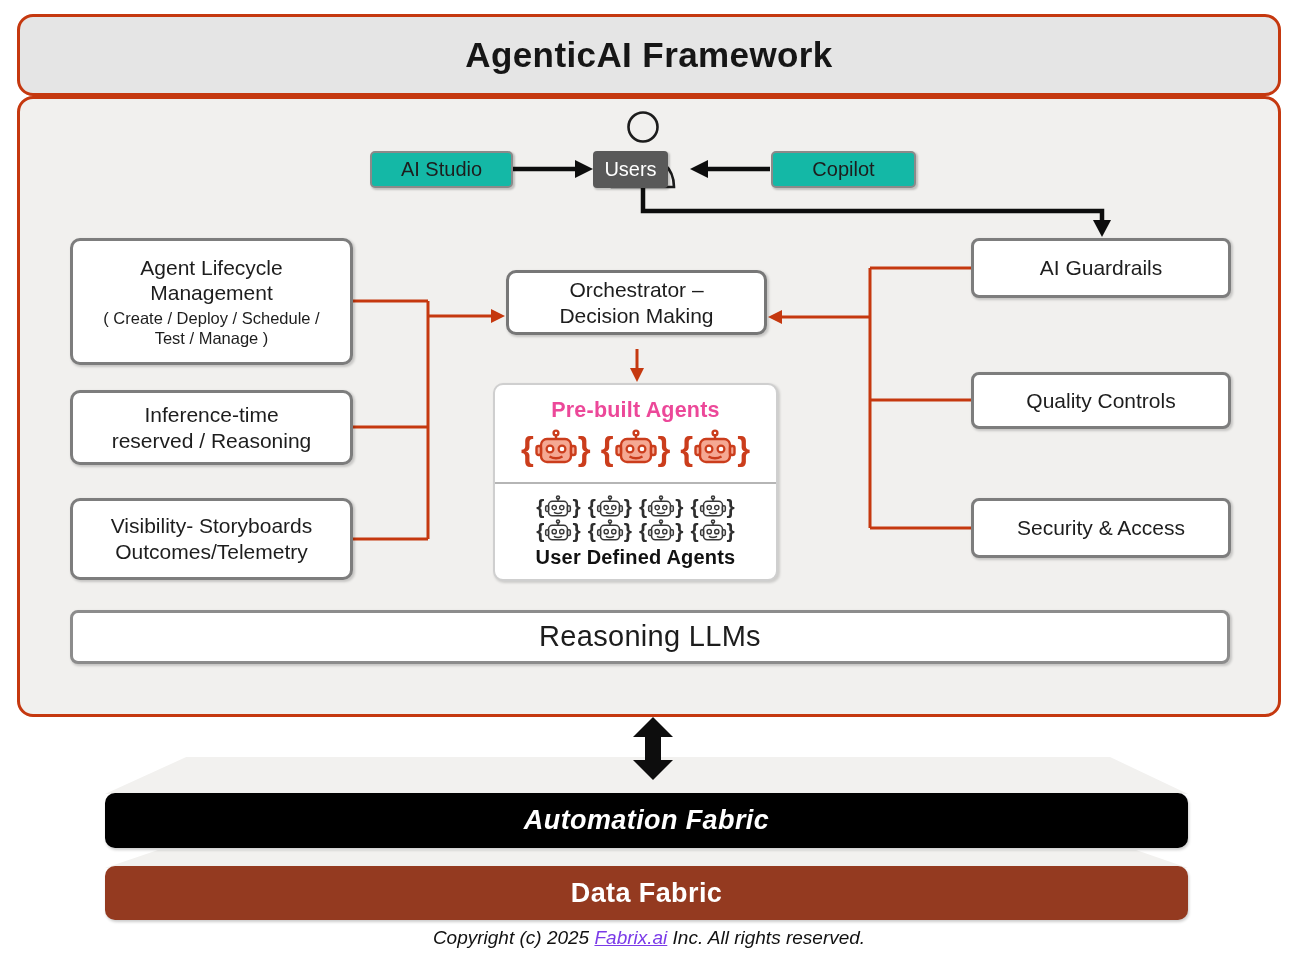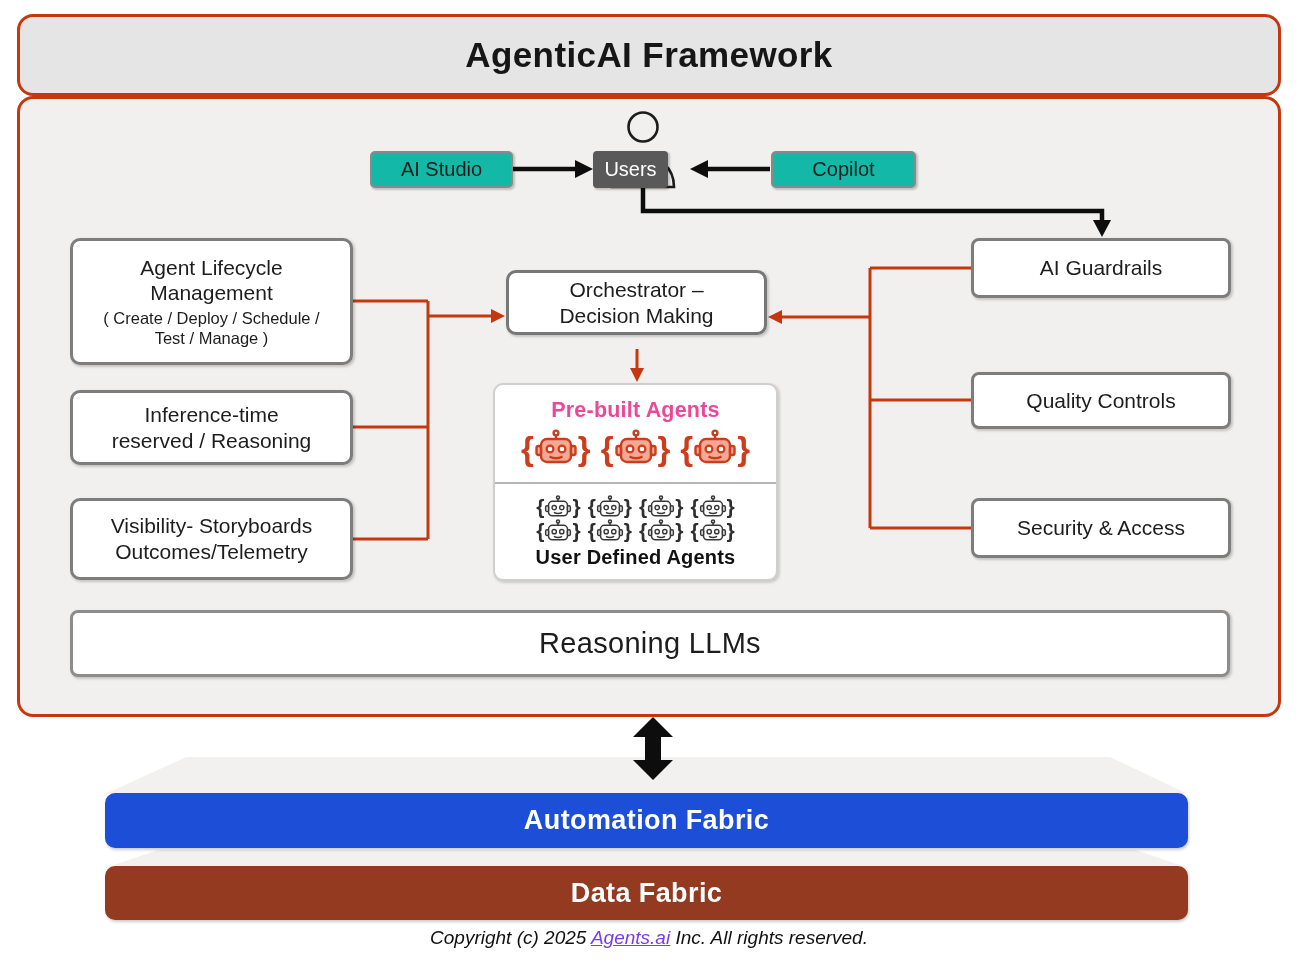--- a/index.html
+++ b/index.html
@@ -39,21 +39,21 @@
   #ai-studio{left:370px;top:151px;width:143px;height:37px;}
   #users-box{left:593px;top:151px;width:75px;height:37px;}
   #copilot{left:771px;top:151px;width:145px;height:37px;}
   #box-lifecycle{left:70px;top:238px;width:283px;height:127px;}
   #box-inference{left:70px;top:390px;width:283px;height:75px;}
   #box-visibility{left:70px;top:498px;width:283px;height:82px;}
   #box-orchestrator{left:506px;top:270px;width:261px;height:65px;border-color:#777777;border-width:3.5px;}
   #box-guardrails{left:971px;top:238px;width:260px;height:60px;border-radius:8px;}
   #box-quality{left:971px;top:372px;width:260px;height:57px;border-radius:8px;}
   #box-security{left:971px;top:498px;width:260px;height:60px;border-radius:8px;}
-  #box-reasoning{left:70px;top:610px;width:1160px;height:67px;border-color:#8c8c8c;border-radius:8px;font-size:29px;font-weight:500;letter-spacing:.3px;}
+  #box-reasoning{left:70px;top:610px;width:1160px;height:54px;border-color:#8c8c8c;border-radius:8px;font-size:29px;font-weight:500;letter-spacing:.3px;}
   
   #box-agents{
     left:493px;top:383px;width:285px;height:198px;background:#ffffff;
     border:2px solid #cfcfcf;border-radius:10px;z-index:2;box-shadow:1.5px 1.5px 2.5px rgba(0,0,0,.15);
     display:flex;flex-direction:column;
   }
   #agents-top{height:99px;border-bottom:2px solid #b5b5b5;display:flex;flex-direction:column;align-items:center;}
   #agents-bottom{flex:1;display:flex;flex-direction:column;align-items:center;justify-content:center;}
   .prebuilt-label{margin-top:13px;font-size:21.5px;font-weight:800;color:#ec4899;letter-spacing:.2px;}
   .userdef-label{font-size:20px;font-weight:700;color:#111111;margin-top:3px;letter-spacing:.2px;}
@@ -73,21 +73,21 @@
   .trap{background:#f2f1ef;z-index:0;}
   #trap-automation{left:105px;top:757px;width:1083px;height:37px;
     clip-path:polygon(7.5% 0,92.8% 0,100% 100%,0 100%);}
   #trap-data{left:105px;top:850px;width:1083px;height:18px;
     clip-path:polygon(4.9% 0,95.2% 0,100% 100%,0 100%);}
   .fabric-bar{
     left:105px;width:1083px;border-radius:10px;display:flex;align-items:center;justify-content:center;
     color:#ffffff;font-size:27px;font-weight:700;letter-spacing:.4px;z-index:2;
     box-shadow:1px 2px 3px rgba(0,0,0,.2);
   }
-  #bar-automation{top:793px;height:55px;background:#1d4ed8;}
+  #bar-automation{top:793px;height:55px;background:#000000;font-style:italic;}
   #bar-data{top:866px;height:54px;background:#943a20;}
   
   #footer{left:0;top:927px;width:1298px;text-align:center;font-size:19px;font-style:italic;color:#111111;z-index:2;}
   #footer a{color:#7b3be8;text-decoration:underline;cursor:pointer;}
 </style>
 </head>
 <body>
 
 <div id="canvas">
 
@@ -352,16 +352,16 @@
   <div id="trap-automation" class="abs trap"></div>
   <div id="bar-automation" class="abs fabric-bar">
     <span>Automation Fabric</span>
   </div>
   <div id="trap-data" class="abs trap"></div>
   <div id="bar-data" class="abs fabric-bar">
     <span>Data Fabric</span>
   </div>
 
   <div id="footer" class="abs">
-    <span>Copyright (c) 2025 </span><a>Agents.ai</a><span> Inc. All rights reserved.</span>
+    <span>Copyright (c) 2025 </span><a>Fabrix.ai</a><span> Inc. All rights reserved.</span>
   </div>
 
 </div>
 
 </body></html>

